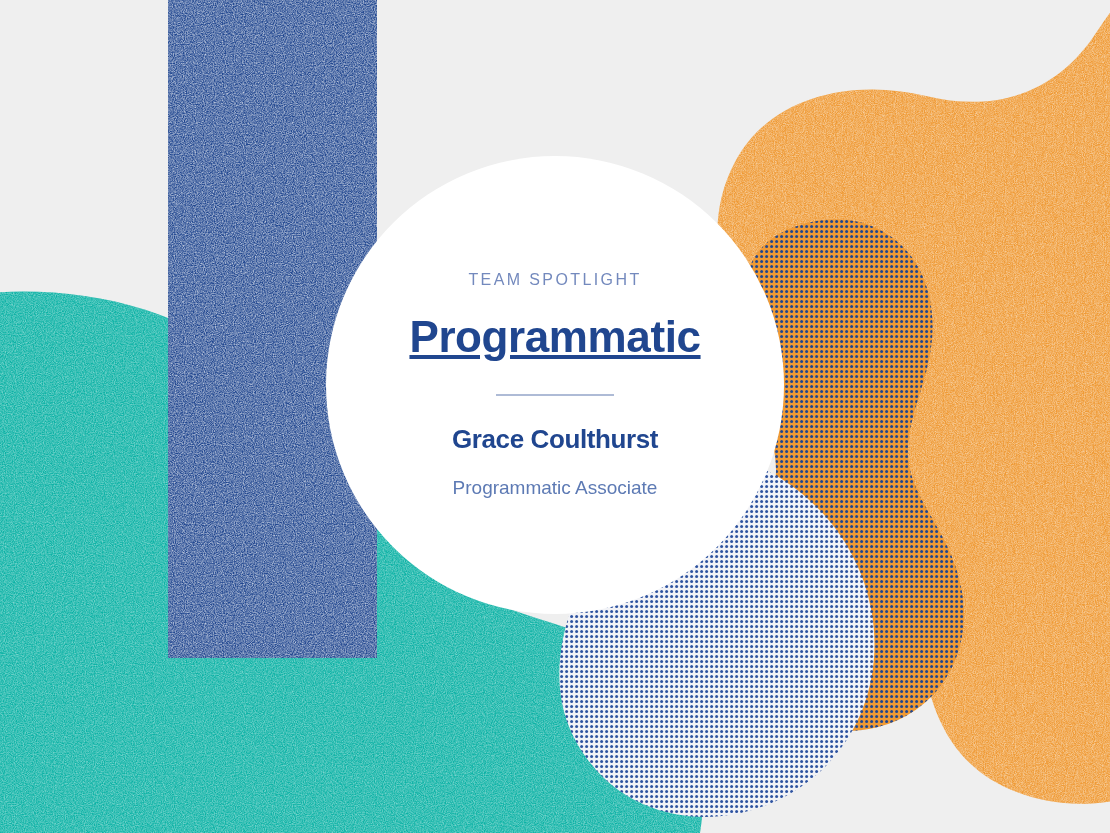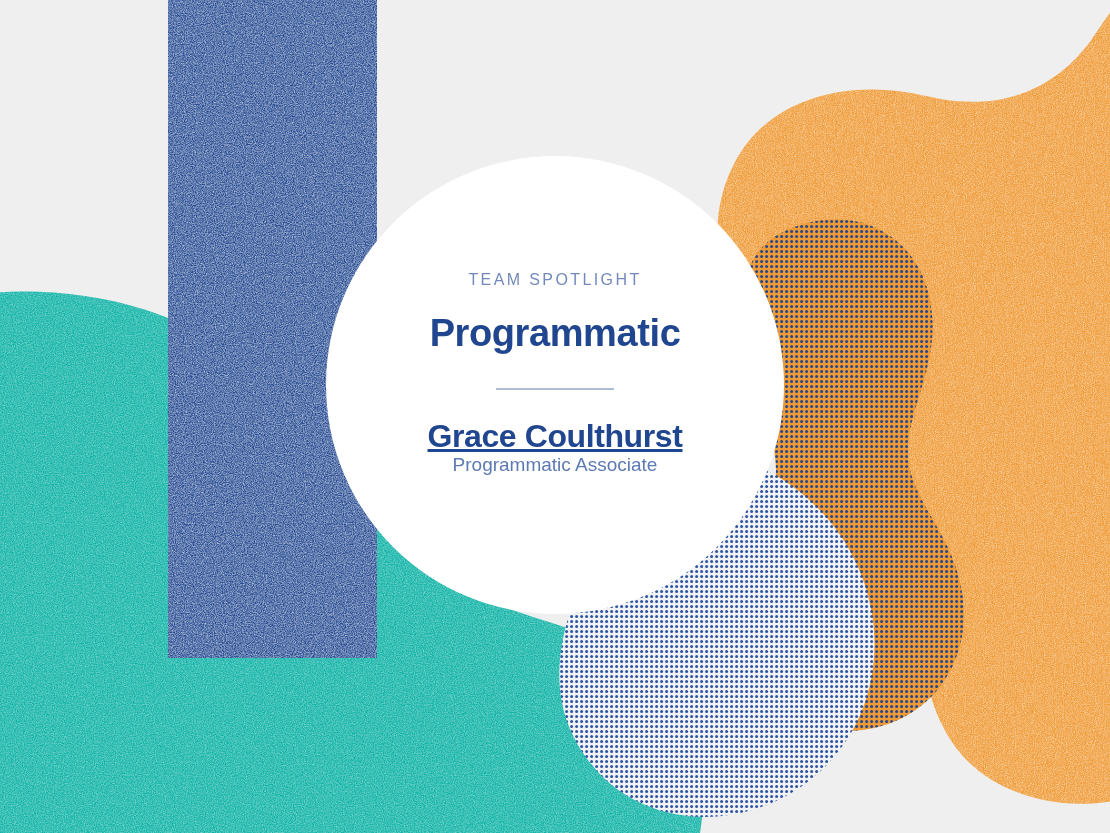--- a/index.html
+++ b/index.html
@@ -59,44 +59,44 @@
   .eyebrow {
     font-size: 16px;
     letter-spacing: 2.4px;
     color: #7389bd;
     font-weight: 400;
     line-height: 1;
     margin: 0 0 26px 0;
   }
 
   .headline {
-    font-size: 38px;
+    font-size: 44px;
     font-weight: 700;
     color: #20468f;
     letter-spacing: -0.4px;
     line-height: 1.05;
     margin: 0;
+    text-decoration: underline;
   }
 
   .rule {
     width: 118px;
     height: 2px;
     background: #aebbd6;
     margin: 34px 0 30px 0;
     border: 0;
   }
 
   .person-name {
-    font-size: 32px;
+    font-size: 26px;
     font-weight: 700;
     color: #20468f;
     letter-spacing: -0.4px;
     line-height: 1.05;
-    margin: 0 0 1px 0;
-    text-decoration: underline;
+    margin: 0 0 24px 0;
   }
 
   .person-role {
     font-size: 19px;
     font-weight: 400;
     color: #5d7ab4;
     line-height: 1.2;
     margin: 0;
   }
 </style>

